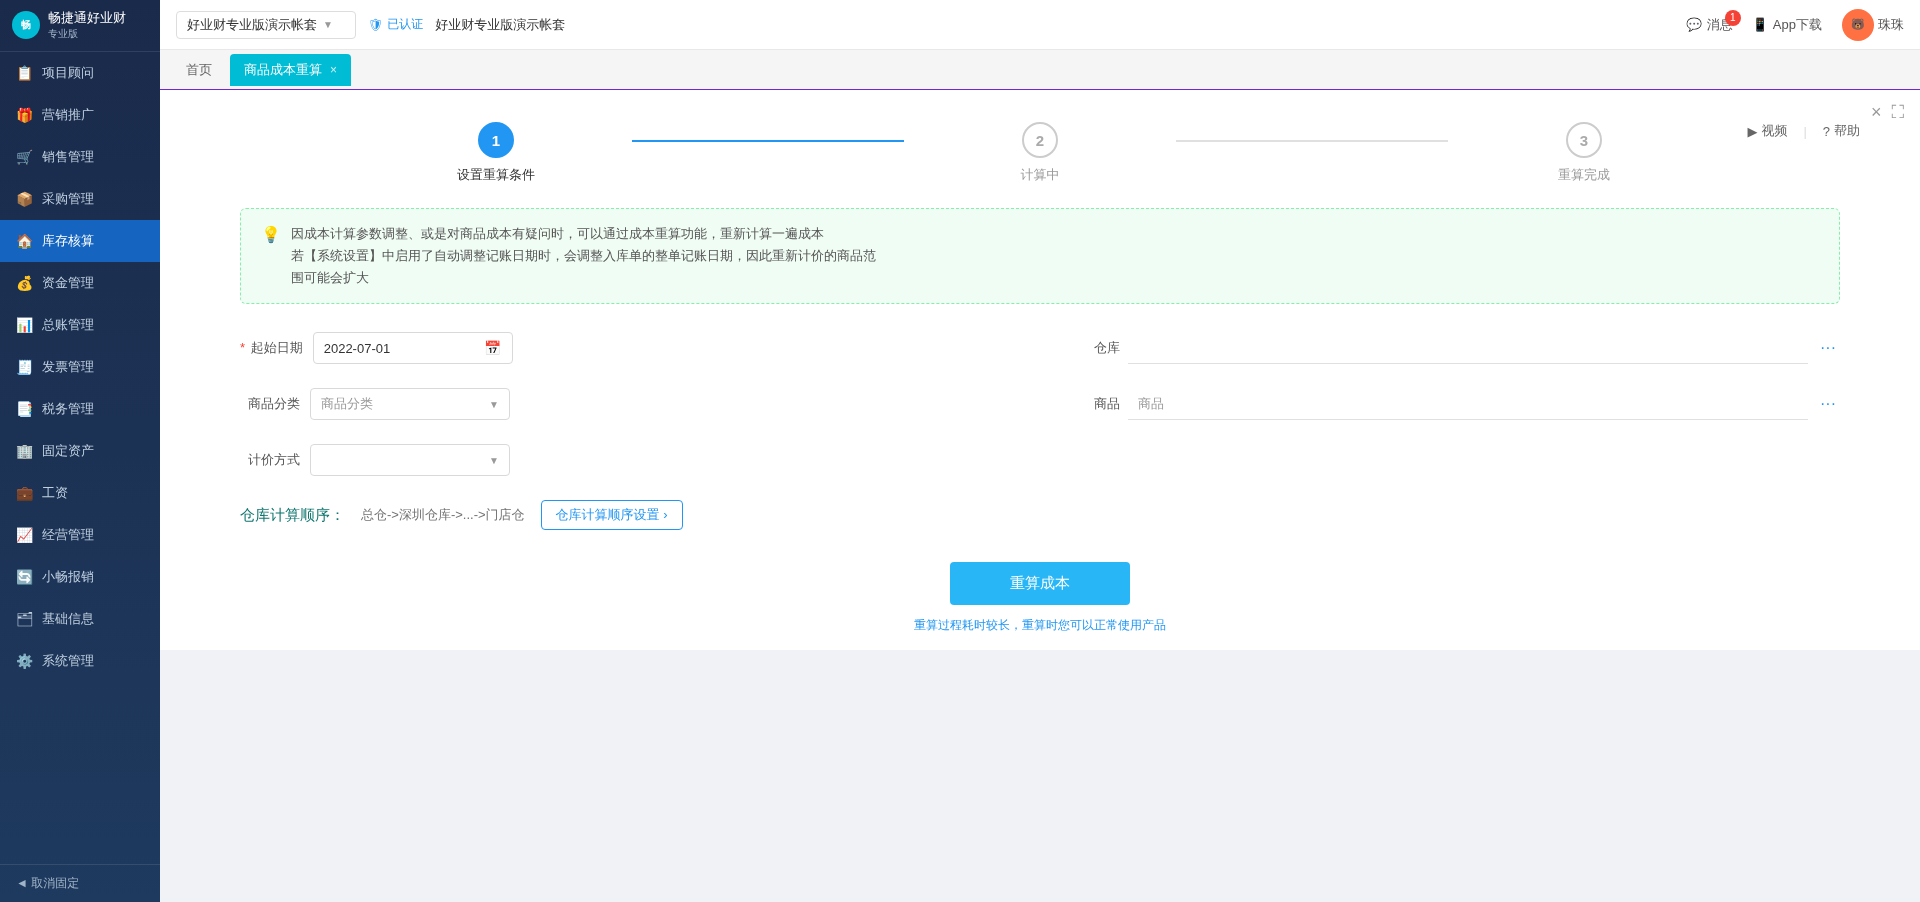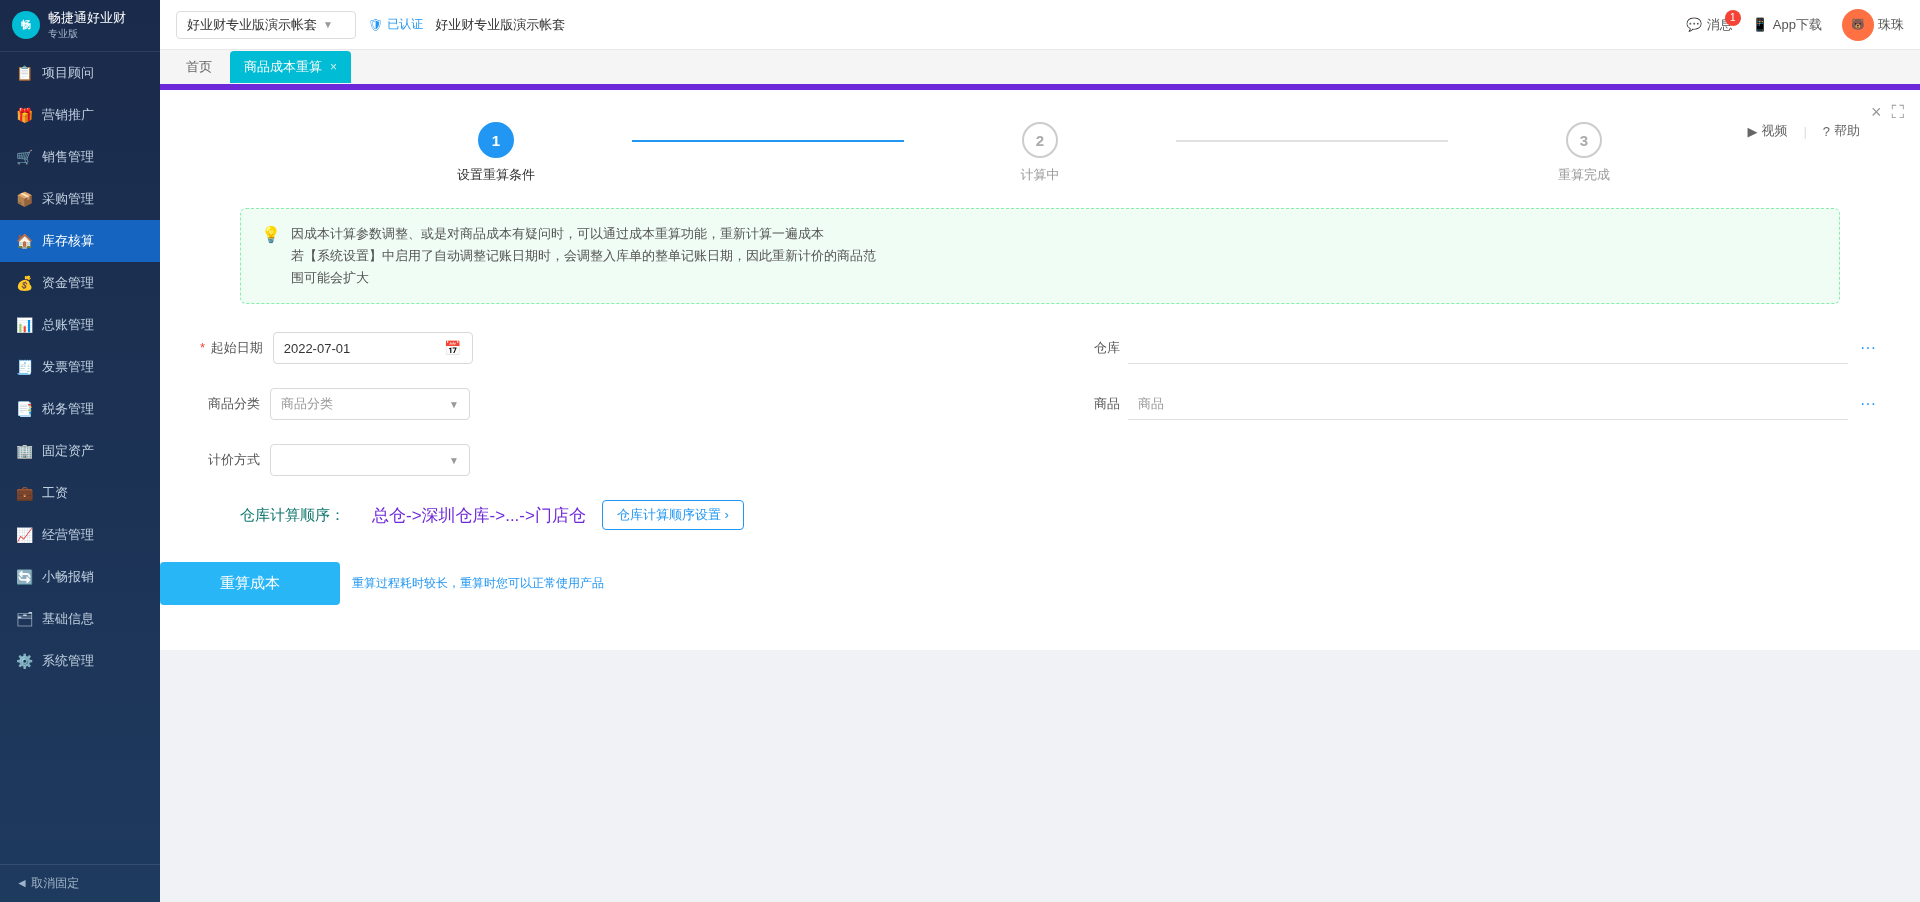--- a/index.html
+++ b/index.html
@@ -160,21 +160,21 @@
       overflow: hidden;
     }
 
     
     .tabbar {
       background: #f5f5f5;
       height: 40px;
       display: flex;
       align-items: center;
       padding: 0 0 0 12px;
-      border-bottom: 6px solid #6d28d9;
+      border-bottom: 1px solid #6d28d9;
       flex-shrink: 0;
       gap: 4px;
     }
     .tab {
       height: 32px;
       display: flex;
       align-items: center;
       padding: 0 14px;
       border-radius: 4px 4px 0 0;
       cursor: pointer;
@@ -289,21 +289,21 @@
       flex-shrink: 0;
     }
     .info-text {
       color: #555;
       font-size: 13px;
       line-height: 1.7;
     }
 
     
     .form-section {
-      padding: 0 40px;
+      padding: 0 80px;
     }
     .form-row {
       display: flex;
       align-items: center;
       margin-bottom: 24px;
       gap: 40px;
     }
     .form-field {
       display: flex;
       align-items: center;
@@ -386,41 +386,40 @@
       display: flex;
       align-items: center;
       gap: 16px;
     }
     .calc-order-label {
       font-size: 15px;
       color: #0f766e;
       white-space: nowrap;
     }
     .calc-order-value {
-      font-size: 17px;
-      color: #6d28d9;
-      margin-left: 11px;
+      font-size: 13px;
+      color: #737373;
     }
     .calc-order-btn {
       border: 1px solid #2196f3;
       border-radius: 4px;
       padding: 5px 14px;
       color: #2196f3;
       font-size: 13px;
       cursor: pointer;
       background: white;
       display: flex;
       align-items: center;
       gap: 4px;
     }
 
     
     .recalc-section {
       display: flex;
-      flex-direction: row;
+      flex-direction: column;
       align-items: center;
       margin-top: 20px;
       gap: 12px;
     }
     .recalc-btn {
       background: #29b6f6;
       color: white;
       border: none;
       border-radius: 4px;
       padding: 12px 60px;

